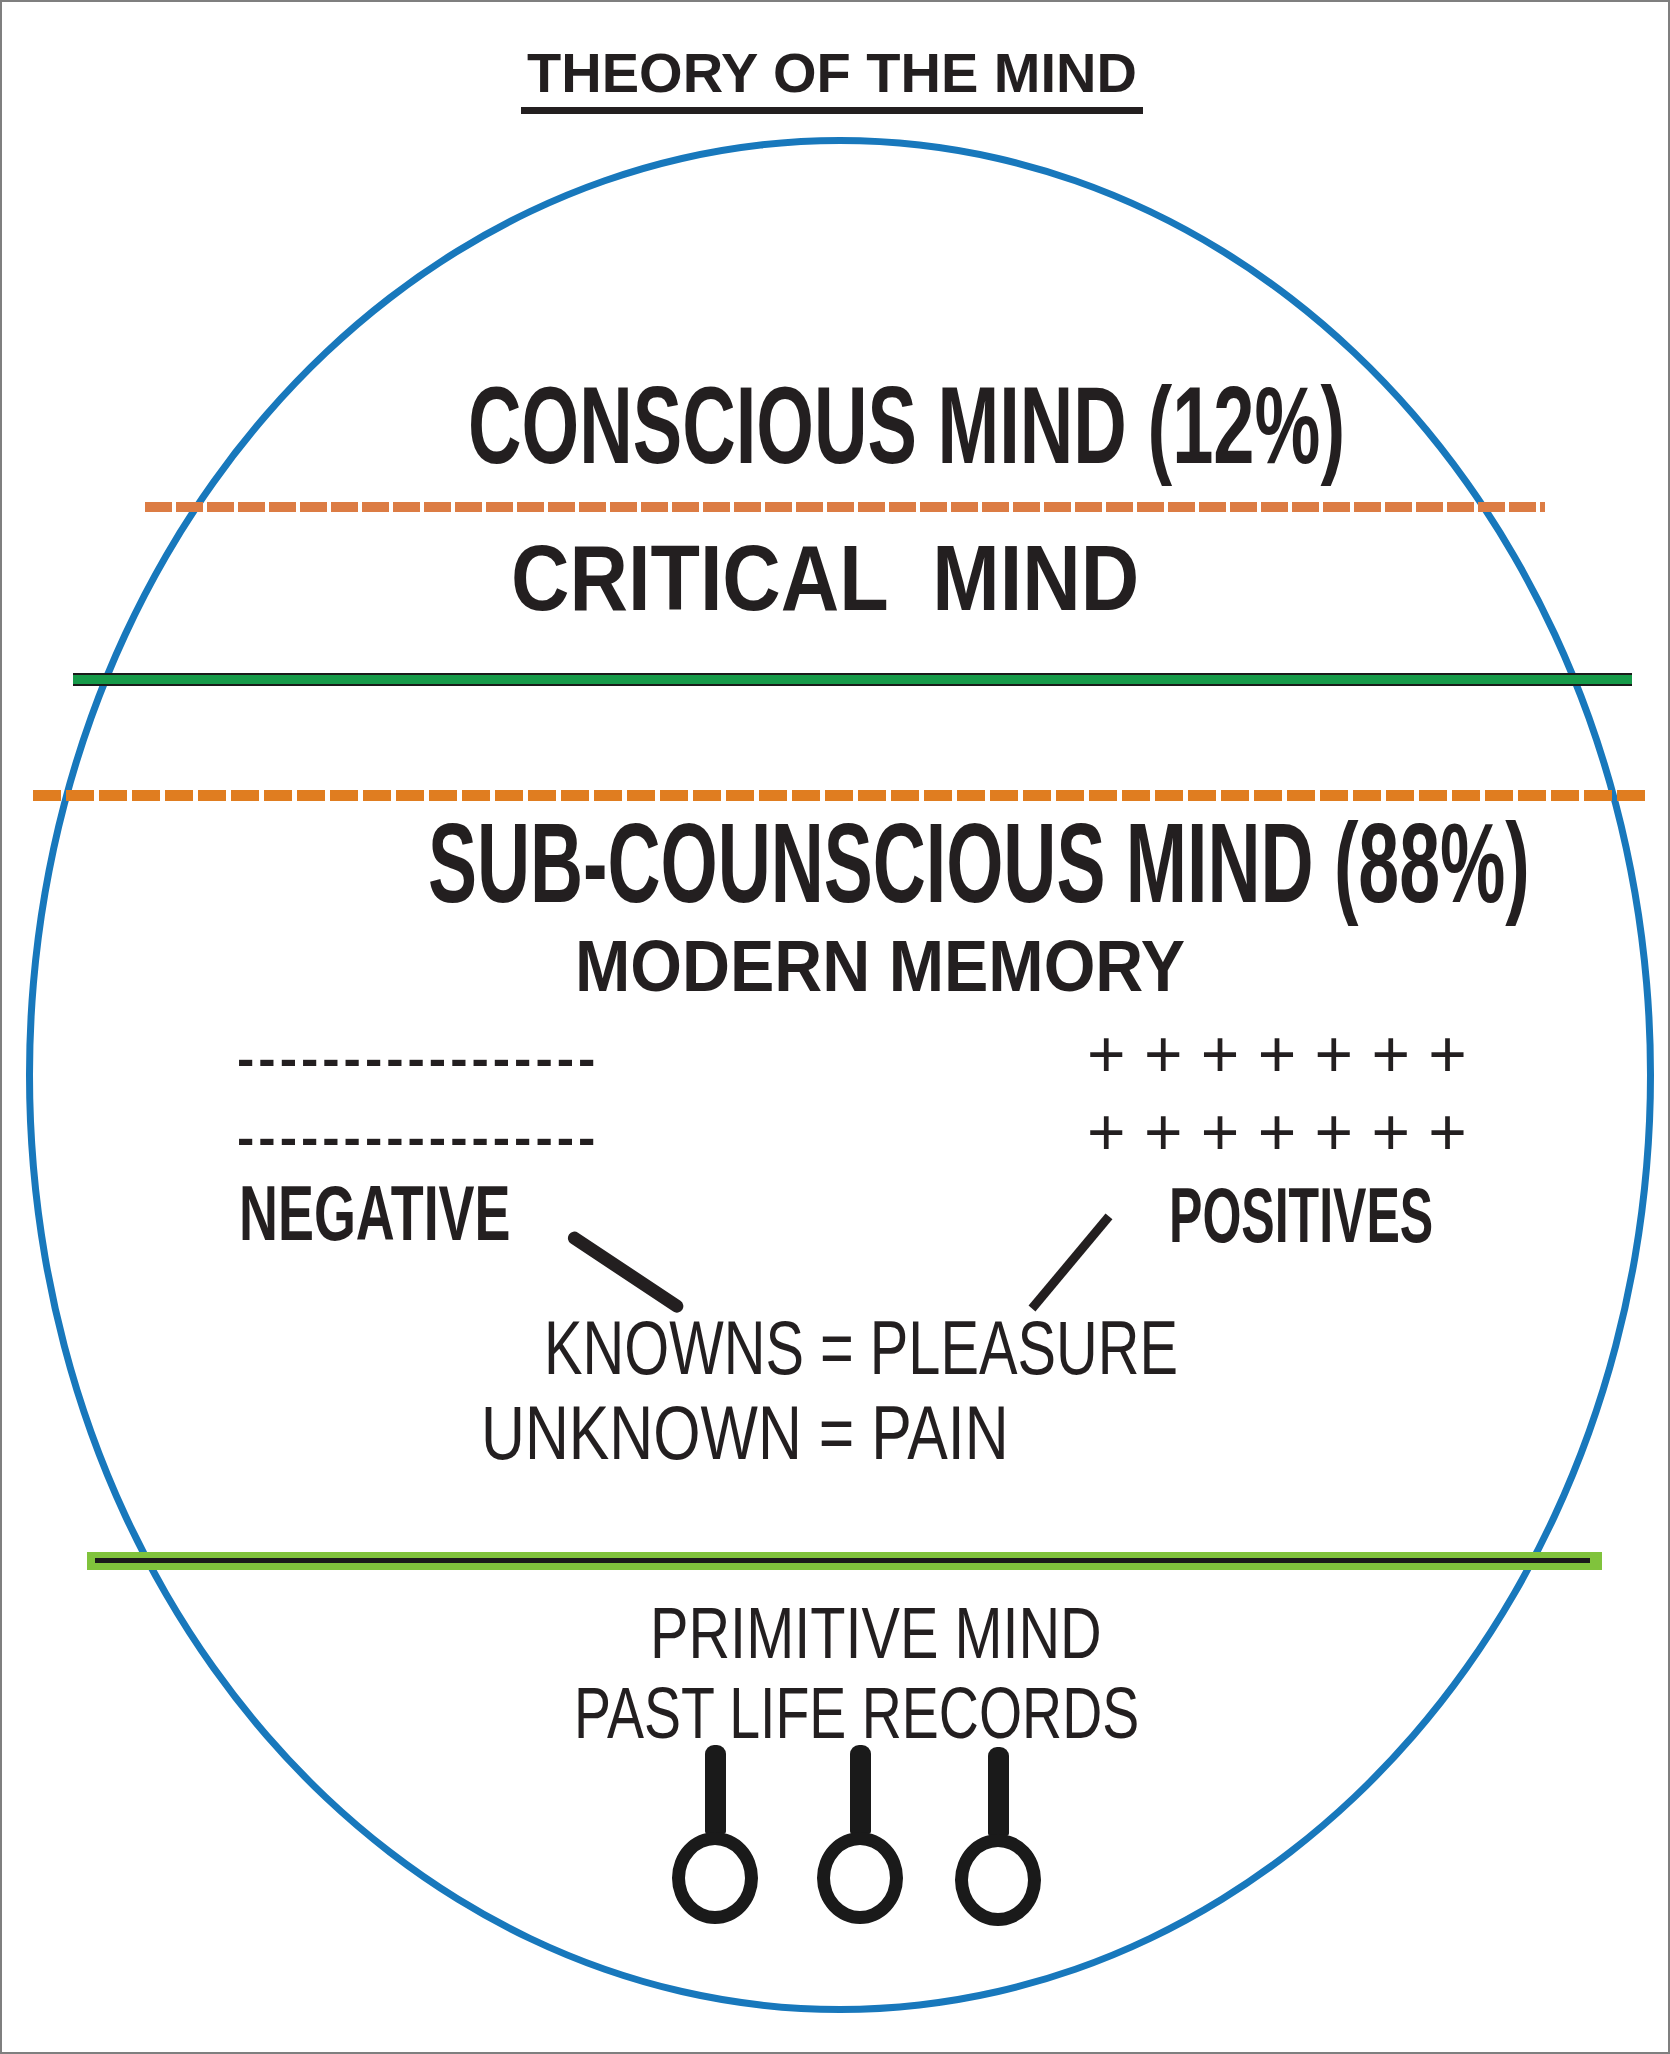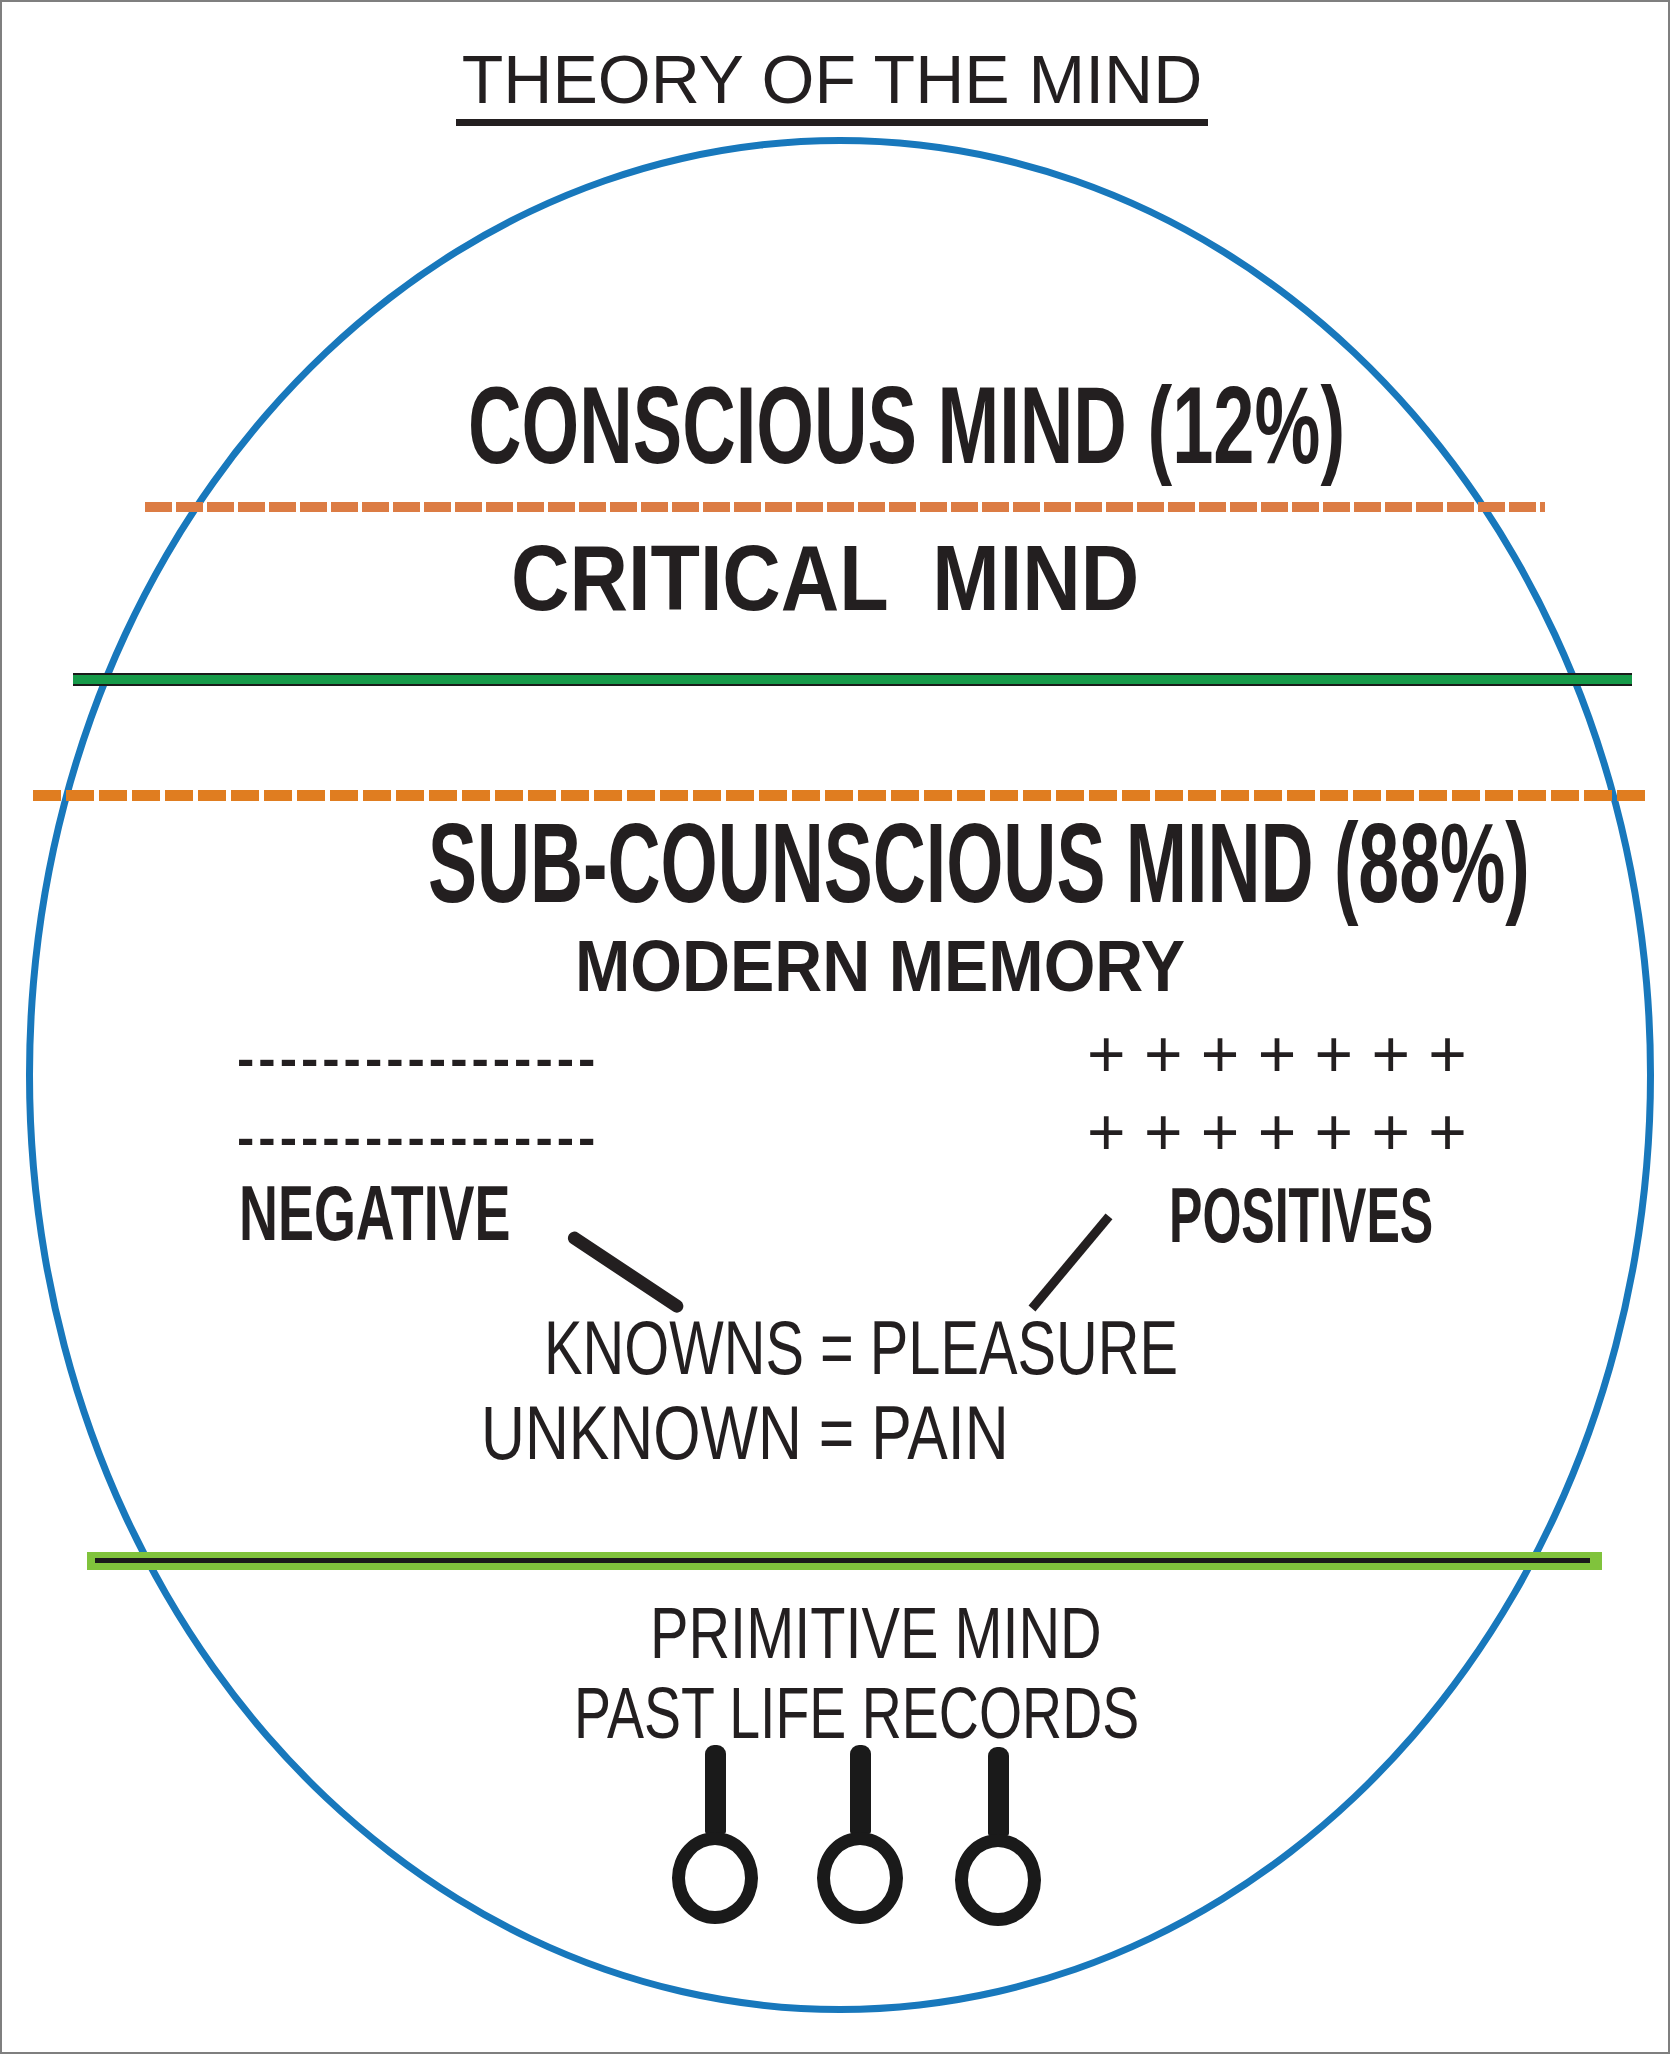--- a/index.html
+++ b/index.html
@@ -25,21 +25,21 @@
   .lbl{
     white-space:pre;
     line-height:1;
     transform-origin:0 0;
     color:var(--ink_black,#231f20);
   }
   .bold{font-weight:bold;}
   .title-wrap{left:0;top:43px;width:1660px;text-align:center;}
   .title{
     display:inline-block;
-    font-size:68px;font-weight:normal;line-height:1;
+    font-size:56px;font-weight:bold;line-height:1;
     padding:0 6px 6px 6px;
     border-bottom:7px solid var(--ink_black,#231f20);
     white-space:pre;
   }
   
   .dash-upper{
     left:143px;top:500px;width:1400px;height:10px;
     background:repeating-linear-gradient(to right,
       var(--dash_upper_orange,#dc7c44) 0 27px, transparent 27px 31px);
   }

